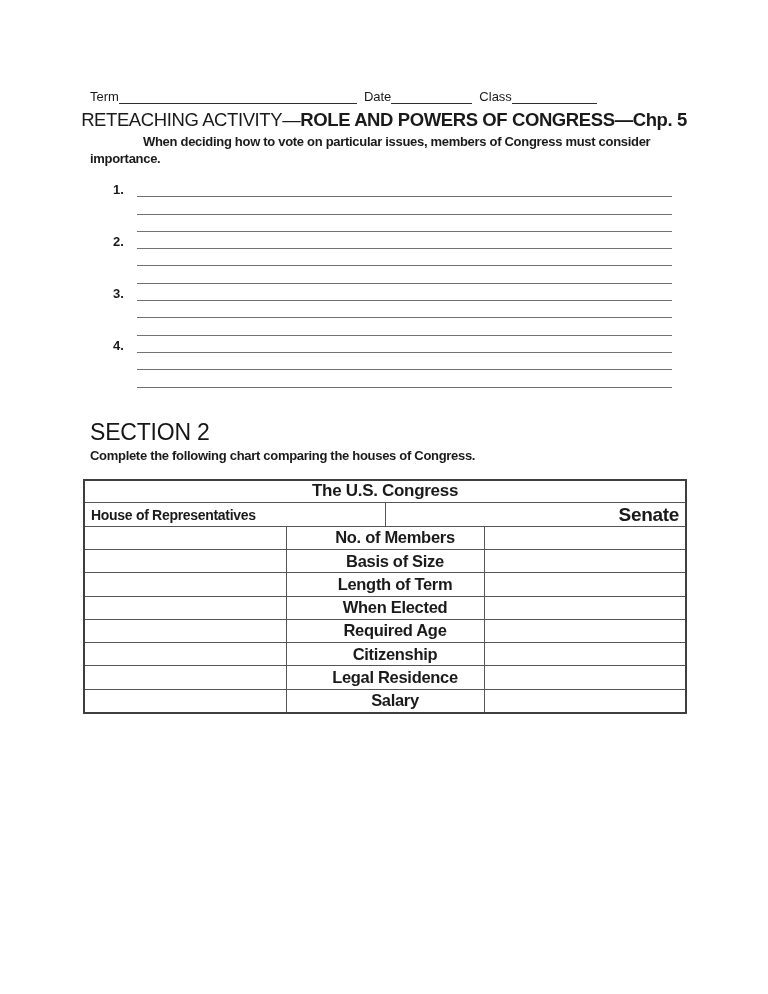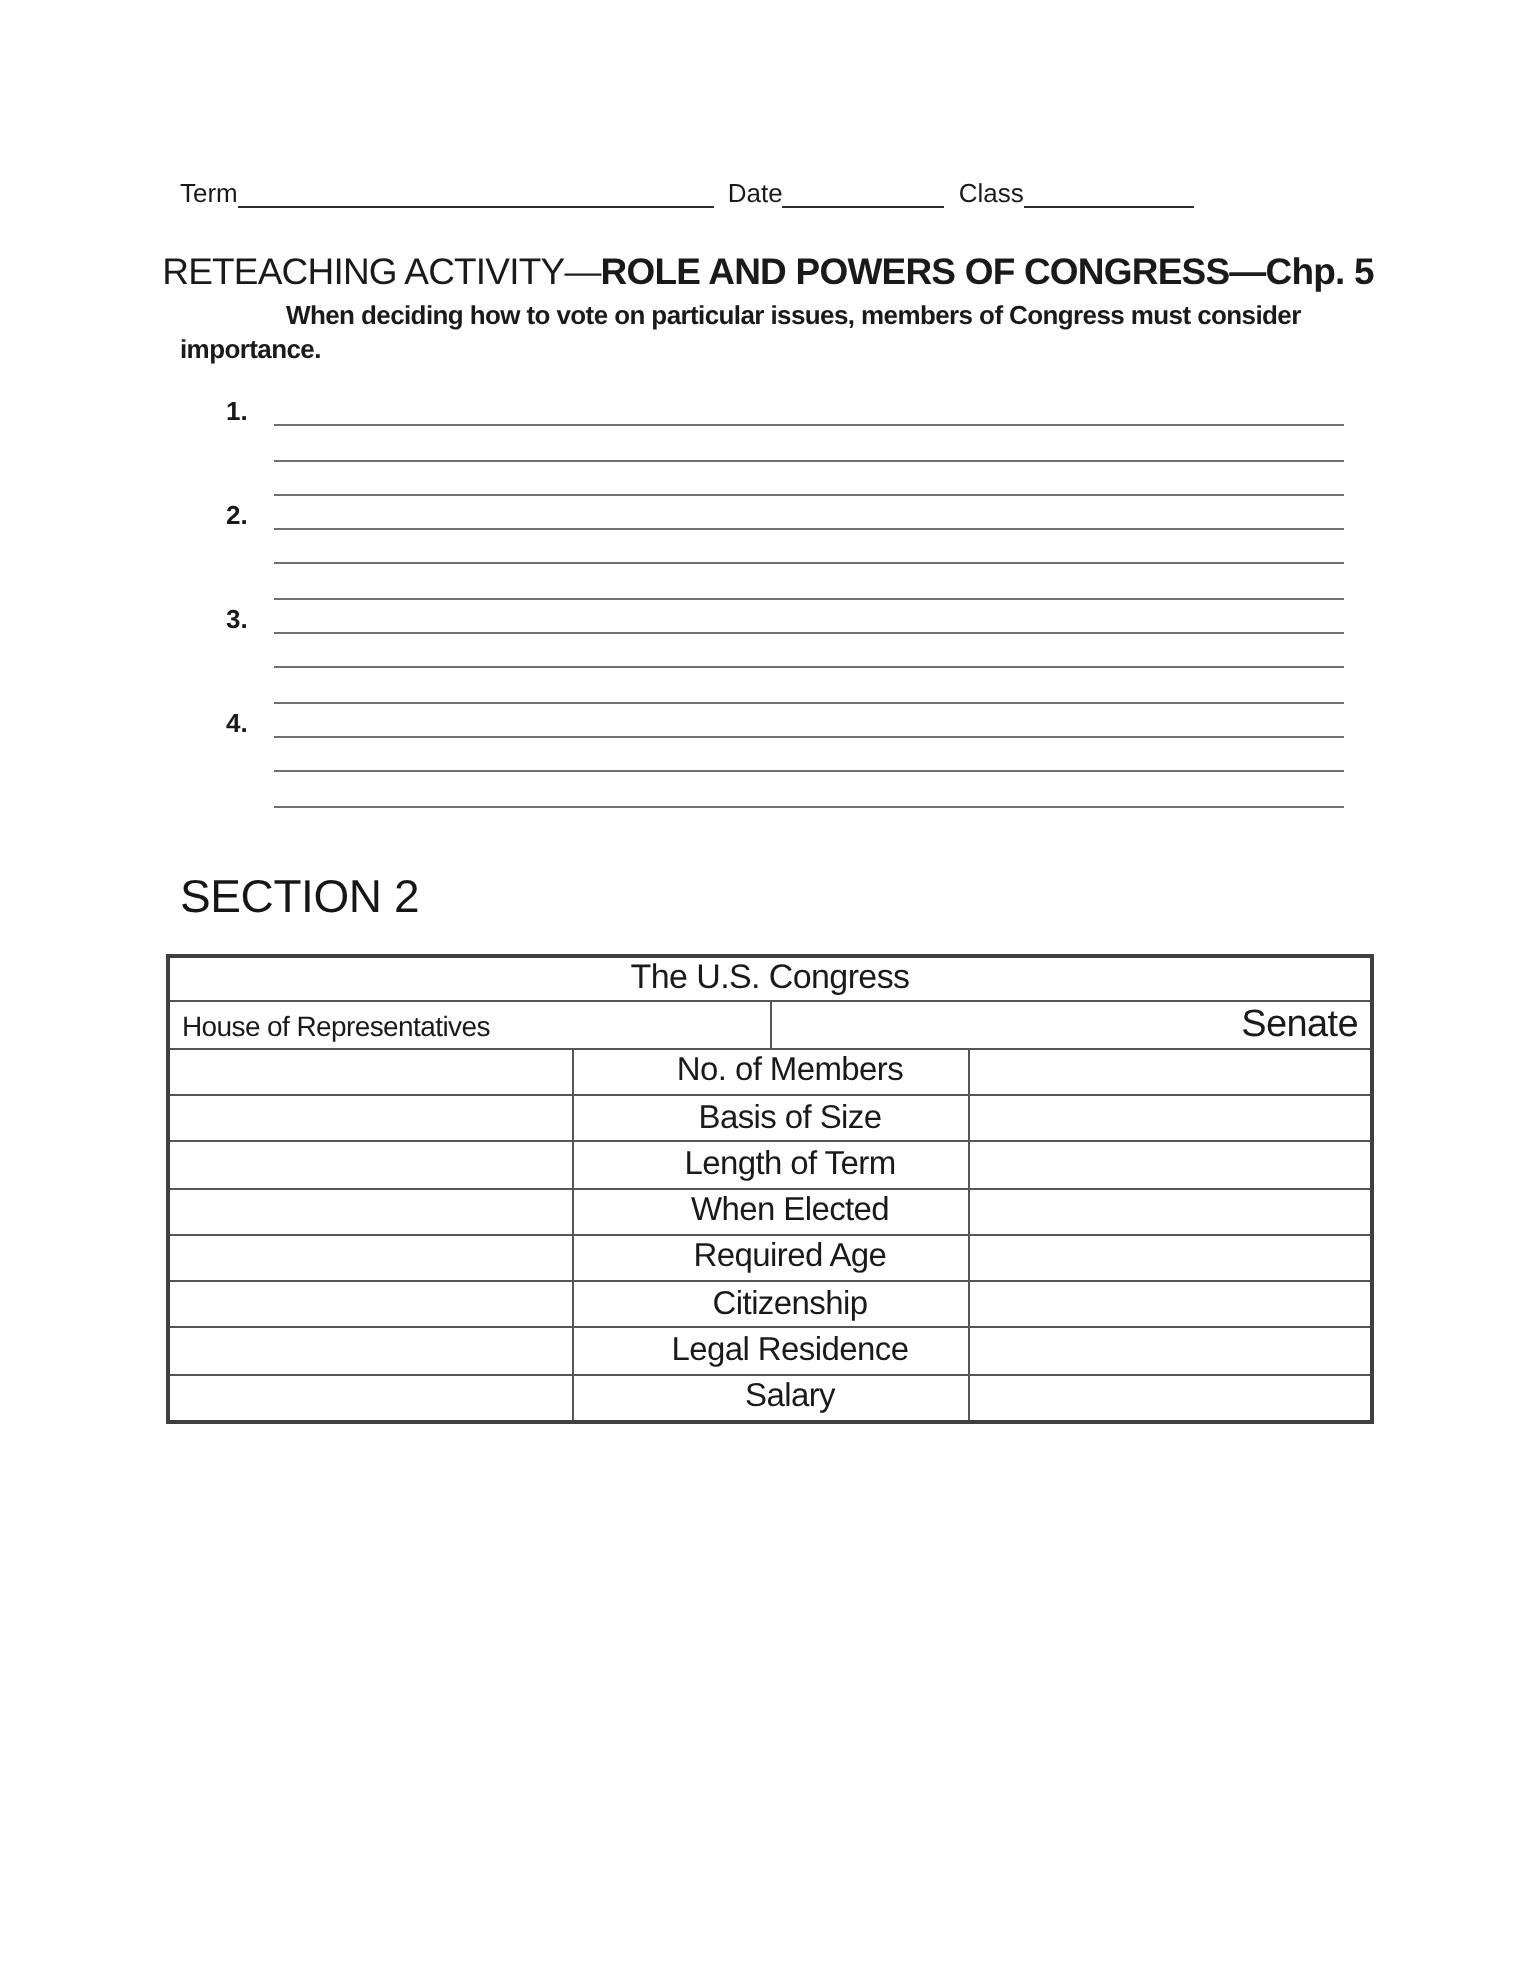--- a/index.html
+++ b/index.html
@@ -28,21 +28,21 @@
     border-bottom: 1.4px solid #2e2e2e;
     height: 14px;
     margin-right: 7px;
   }
   .blank-name  { width: 238px; }
   .blank-date  { width: 81px; }
   .blank-class { width: 85px; }
 
   
   .doc-title {
-    margin-top: 21px;
+    margin-top: 5px;
     text-align: center;
     font-size: 18.5px;
     letter-spacing: -0.4px;
     white-space: nowrap;
     line-height: 22px;
   }
   .t-reg  { font-weight: 400; }
   .t-bold { font-weight: 700; }
 
   
@@ -101,21 +101,21 @@
   
   .congress-table {
     margin: 15px 0 0 83px;
     width: 602px;
     border-collapse: collapse;
     table-layout: fixed;
     border: 2px solid #3f3f3f;
   }
   .congress-table td {
     border: 1.5px solid #565656;
-    font-weight: 400;
+    font-weight: 700;
     vertical-align: middle;
     overflow: hidden;
     white-space: nowrap;
   }
   .congress-table tr { height: 23.3px; }
   .table-title-cell {
     text-align: center;
     font-size: 17px;
     letter-spacing: -0.3px;
   }
@@ -221,20 +221,21 @@
         </div>
       <div class="answer-row">
           <span class="answer-num"></span>
           <span class="wline"></span>
         </div>
     </div>
 
   </div>
 
   <h1 class="section-heading s2">SECTION 2</h1>
+  <p class="chart-instructions">Complete the following chart comparing the houses of Congress.</p>
 
   <table class="congress-table">
     <colgroup>
       <col style="width:202px">
         <col style="width:99px">
         <col style="width:99px">
         <col style="width:202px">
     </colgroup>
     <tbody>
         <tr>

